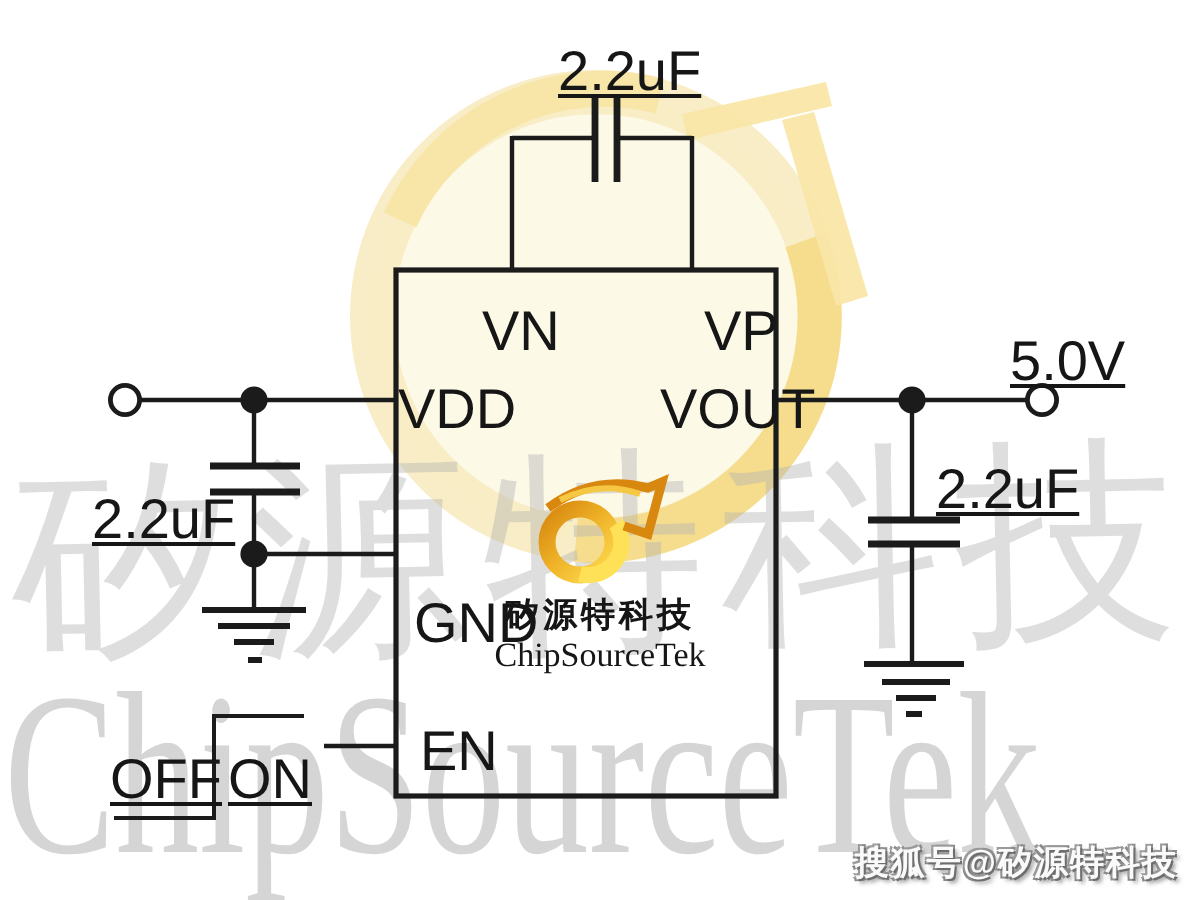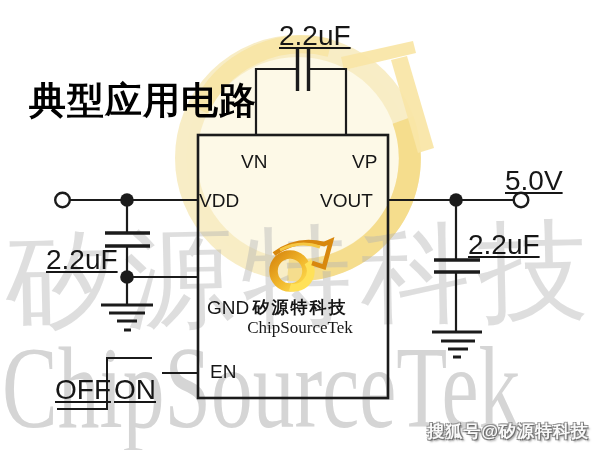--- a/index.html
+++ b/index.html
@@ -32,21 +32,21 @@
   svg.circuit{left:0;top:0;}
   .wire{stroke:var(--wire);stroke-width:2.2;fill:none;}
   .wire-thin{stroke:var(--wire);stroke-width:2;fill:none;}
   .plate{stroke:var(--wire);stroke-width:3.4;fill:none;}
   .gline{stroke:var(--wire);stroke-width:3;fill:none;}
   .dot{fill:var(--wire);stroke:none;}
   .term{fill:#ffffff;stroke:var(--wire);stroke-width:2.4;}
   .chipbox{fill:none;stroke:var(--wire);stroke-width:2.6;}
   
   .lbl{font-size:28px;line-height:1.05;white-space:nowrap;color:var(--text-col);text-decoration:underline;}
-  .pin{font-size:19px;line-height:1;white-space:nowrap;color:var(--text-col);}
+  .pin{font-size:28px;line-height:1;white-space:nowrap;color:var(--text-col);}
   .title{
     left:29px;top:82px;font-size:37px;line-height:1;font-weight:600;letter-spacing:1px;
     color:#000;font-family:"Liberation Serif",serif;white-space:nowrap;
   }
   .part{left:238px;top:207px;width:120px;text-align:center;font-size:28px;line-height:1;}
   .brand-cn{left:240px;top:299px;width:120px;text-align:center;font-size:17px;font-weight:bold;letter-spacing:2px;line-height:1.1;}
   .brand-en{left:230px;top:319px;width:140px;text-align:center;font-size:17px;line-height:1.1;
     font-family:"Liberation Serif",serif;}
   .sohu{
     right:11px;top:420px;font-size:17px;font-weight:bold;letter-spacing:1px;white-space:nowrap;
@@ -136,33 +136,32 @@
           <stop offset="1" stop-color="#ffdf55"></stop>
         </linearGradient>
       </defs>
       <circle cx="290" cy="271" r="16.5" fill="none" stroke="url(#goldgrad)" stroke-width="8.5"></circle>
       <path d="M 308,262 A 16.5,16.5 0 0 1 290,287" fill="none" stroke="#ffe158" stroke-width="8"></path>
       <path d="M 274,254 Q 297,237 324,244 L 331,241 L 324,267 L 312,263" fill="none" stroke="var(--logo-gold-dark)" stroke-width="4.6"></path>
       <path d="M 280,250 Q 300,240 320,247" fill="none" stroke="#f6c742" stroke-width="3"></path>
     </g>
   </svg>
 
-  <div class="abs title">典型应用电路</div>
 
   <div class="abs lbl" style="left:279px;top:21px;">2.2uF</div>
   <div class="abs lbl" style="left:505px;top:166px;">5.0V</div>
   <div class="abs lbl" style="left:46px;top:245px;">2.2uF</div>
   <div class="abs lbl" style="left:468px;top:230px;">2.2uF</div>
   <div class="abs lbl" style="left:55px;top:375px;">OFF</div>
   <div class="abs lbl" style="left:114px;top:375px;">ON</div>
 
   <div class="abs pin" style="left:241px;top:152px;">VN</div>
   <div class="abs pin" style="left:332px;top:152px;margin-left:20px;">VP</div>
   <div class="abs pin" style="left:199px;top:191px;">VDD</div>
-  <div class="abs pin" style="left:320px;top:191px;text-align:center;">VOUT</div>
+  <div class="abs pin" style="left:330px;top:191px;text-align:center;">VOUT</div>
   <div class="abs pin" style="left:207px;top:270px;margin-top:28px;">GND</div>
   <div class="abs pin" style="left:210px;top:362px;">EN</div>
 
   <div class="abs brand-cn">矽源特科技</div>
   <div class="abs brand-en">ChipSourceTek</div>
 
   <div class="abs sohu">搜狐号@矽源特科技</div>
 </div>
 
 </body></html>

